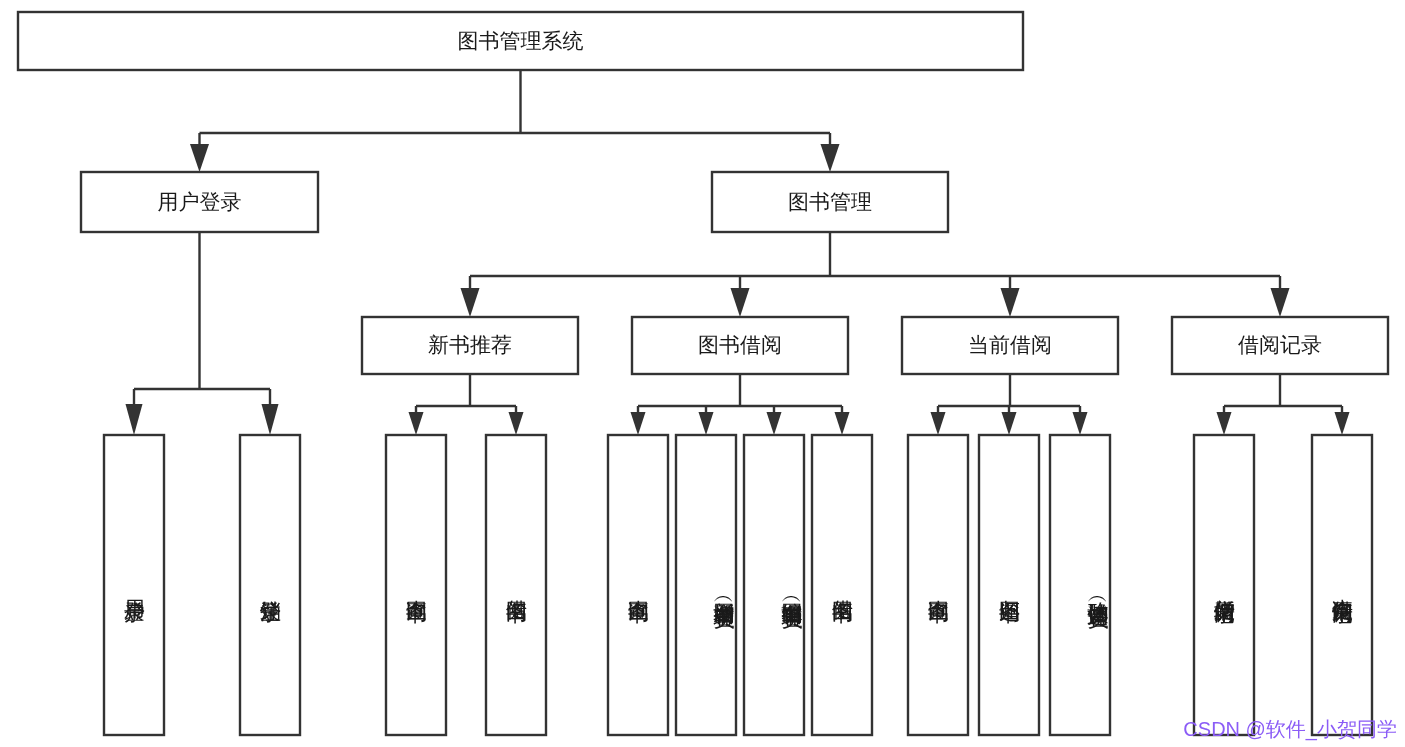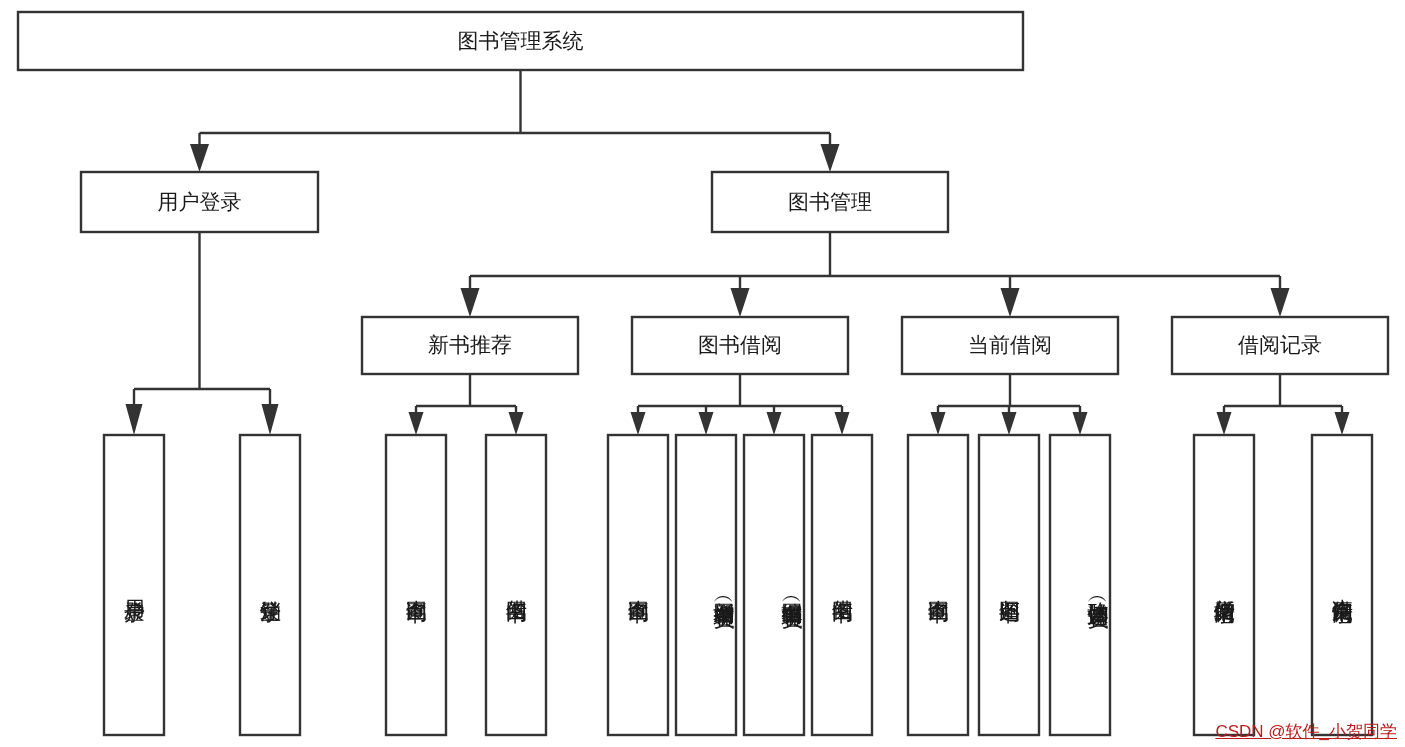--- a/index.html
+++ b/index.html
@@ -61,24 +61,23 @@
     text-orientation: upright;
     white-space: nowrap;
     letter-spacing: 1px;
     pointer-events: none;
   }
   #watermark {
     position: absolute;
     right: 8px;
     bottom: 4px;
     font-family: "Liberation Sans", "DejaVu Sans", sans-serif;
-    font-size: 17px;
-    color: #b91c1c;
+    font-size: 20px;
+    color: #8b5cf6;
     white-space: nowrap;
-    text-decoration: underline;
   }
 </style>
 </head>
 <body>
 
 <div id="diagram-root">
 
   <svg id="tree-svg" viewBox="0 0 1405 747">
 
     <g>

